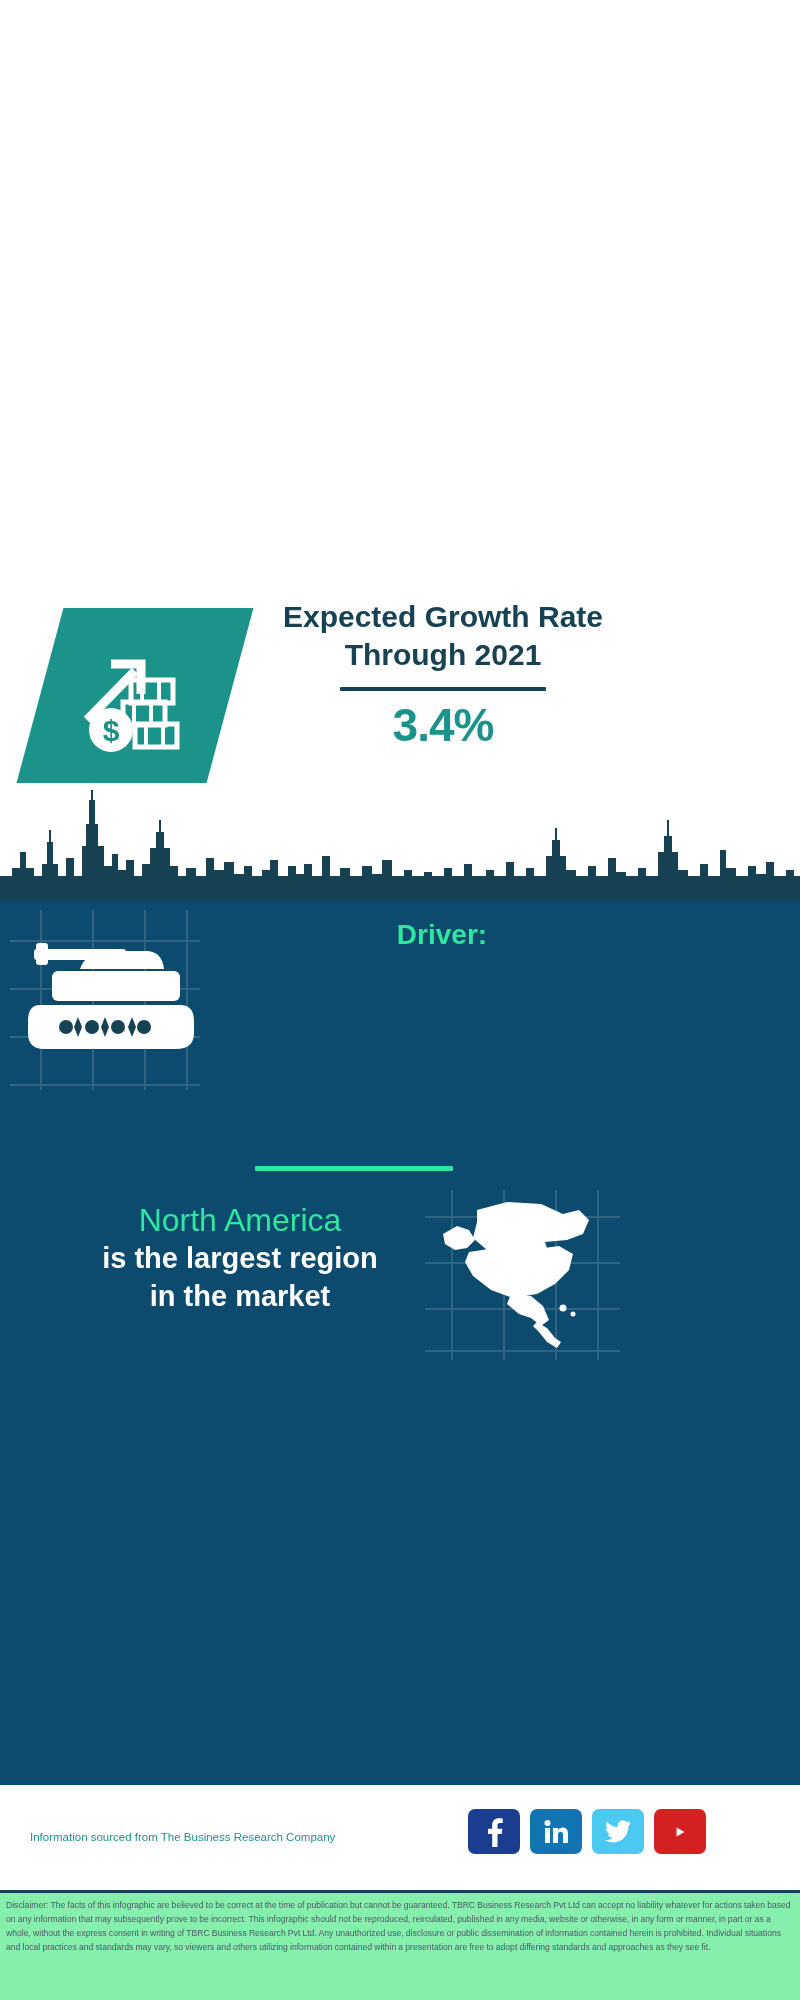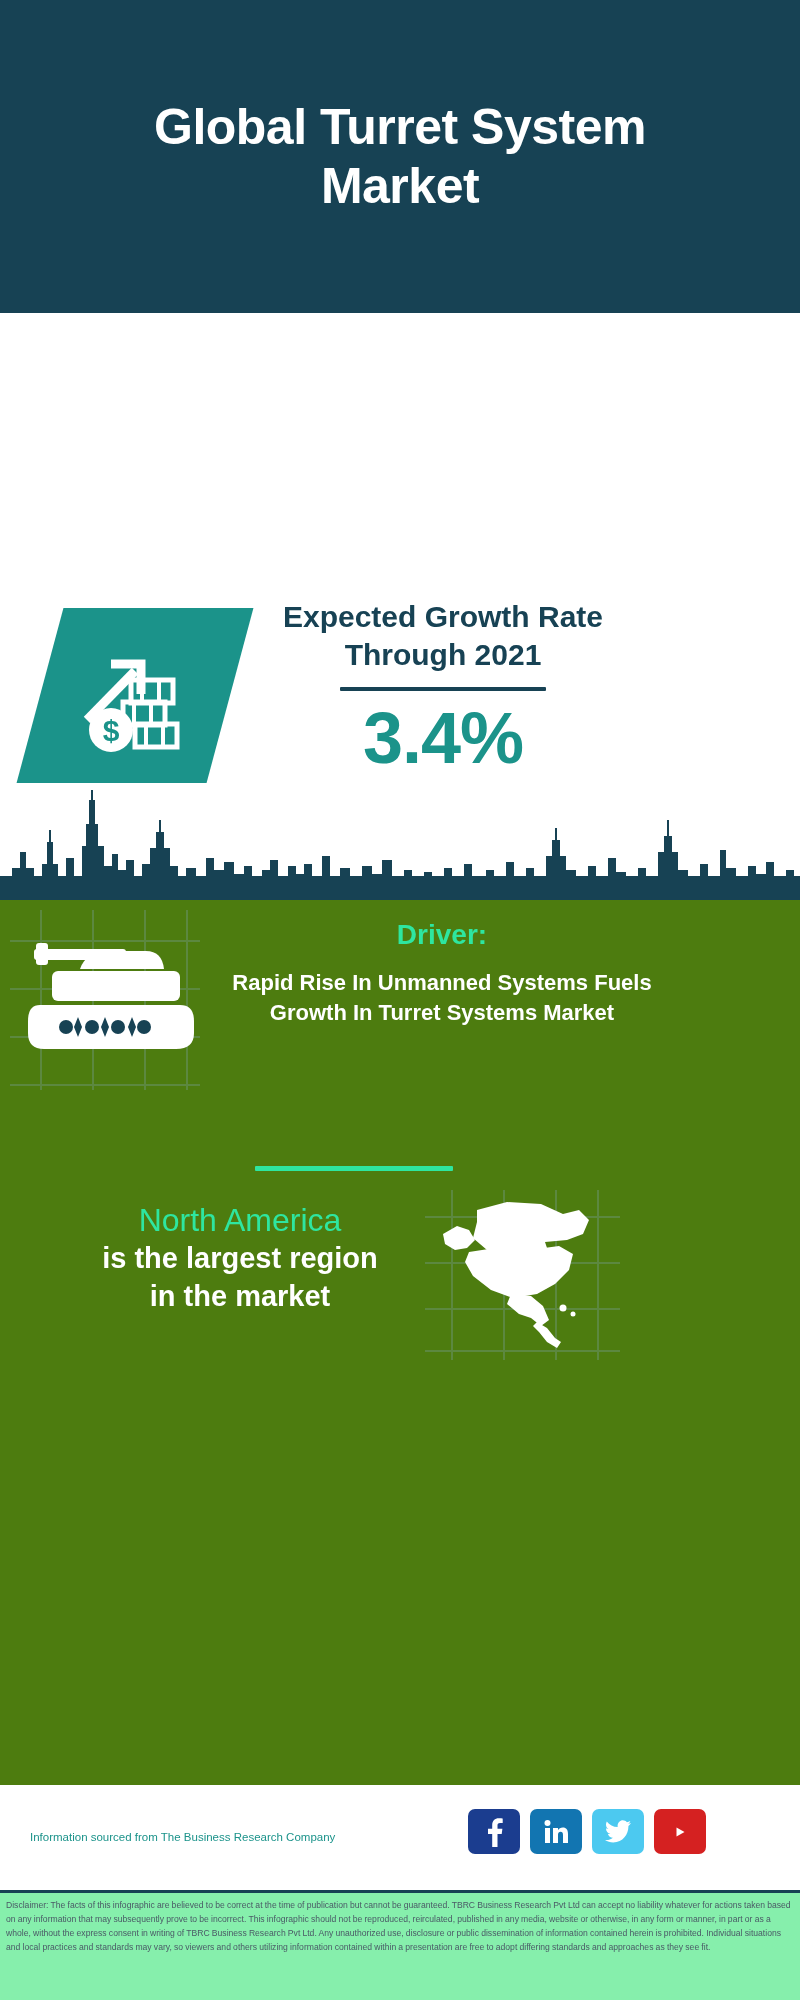--- a/index.html
+++ b/index.html
@@ -51,21 +51,21 @@
     font-size:30px;
     line-height:1.25;
     text-align:center;
   }
   .rule{
     height:4px;background:#174254;margin:14px auto 10px auto;width:206px;border-radius:1px;
   }
   .stat-value{
     color:#1b938a;
     font-weight:bold;
-    font-size:72px;
+    font-size:46px;
     line-height:1.05;
     text-align:center;
     letter-spacing:-1px;
   }
 
   
   #growth-icon{left:40px;top:295px;width:190px;height:175px;}
   #growth-text{left:278px;top:285px;width:330px;}
 
   
@@ -75,21 +75,21 @@
   
   .skyline{
     position:absolute;left:0;top:780px;width:800px;height:130px;
     overflow:hidden;
   }
   .skyline svg{display:block;}
 
   
   .dark-zone{
     position:absolute;left:0;top:900px;width:800px;height:885px;
-    background:#4d7c0f;
+    background:#0c4a6e;
     overflow:hidden;
   }
 
   .gridlines{position:absolute;opacity:.30;}
   .gridlines span{position:absolute;background:#7fa5b2;}
 
   
   .tank-wrap{position:absolute;left:22px;top:25px;width:180px;height:160px;}
   .driver-text{position:absolute;left:232px;top:18px;width:420px;text-align:center;}
   .driver-head{
@@ -134,23 +134,20 @@
   .disclaimer p{
     margin:0;color:#4a5a66;font-size:8.6px;line-height:1.62;text-align:left;
     word-spacing:-0.2px;
   }
 </style>
 </head>
 <body>
 
 <div class="page">
 
-  <div class="header">
-    <div class="header-title">Global Turret System Market</div>
-  </div>
 
   <div class="white-zone">
 
     <div class="para" id="growth-icon">
       <div class="para-inner">
         <svg width="120" height="115" viewBox="0 0 120 115" aria-hidden="true">
 
           <path d="M12 82 L60 33" stroke="#ffffff" stroke-width="9" fill="none"></path>
           <path d="M36 26 L66 26 L66 56" stroke="#ffffff" stroke-width="9" fill="none" stroke-linejoin="miter"></path>
 
@@ -275,21 +272,20 @@
 
           <path d="M56 92 l4 10 l-4 10 l-4 -10 z"></path>
           <path d="M83 92 l4 10 l-4 10 l-4 -10 z"></path>
           <path d="M110 92 l4 10 l-4 10 l-4 -10 z"></path>
         </g>
       </svg>
     </div>
 
     <div class="driver-text">
       <div class="driver-head">Driver:</div>
-      <div class="driver-body">Rapid Rise In Unmanned Systems Fuels Growth In Turret Systems Market</div>
     </div>
 
     <div class="mint-rule"></div>
 
     <div class="region-text">
       <div class="region-name">North America</div>
       <div class="region-sub">is the largest region</div>
       <div class="region-sub">in the market</div>
     </div>
 

